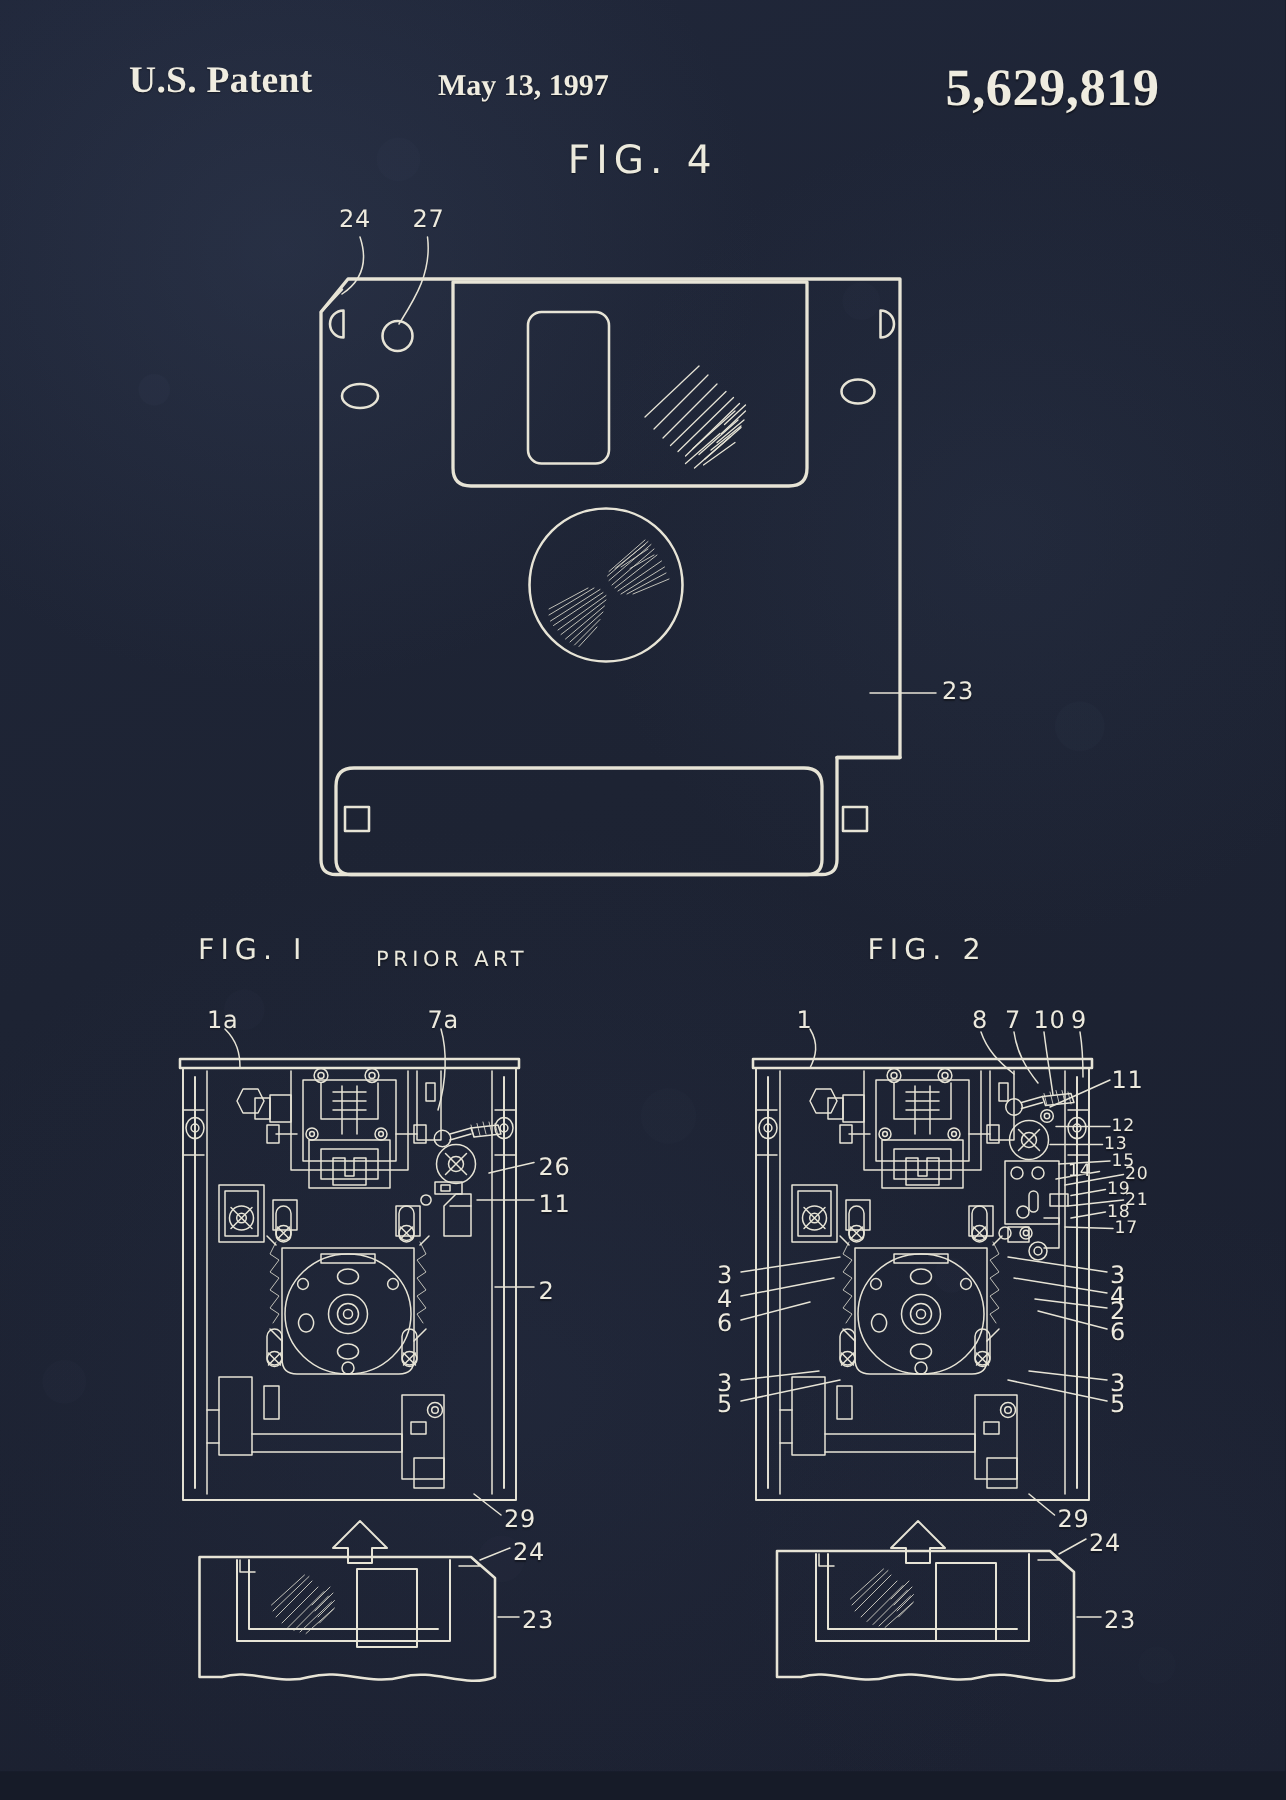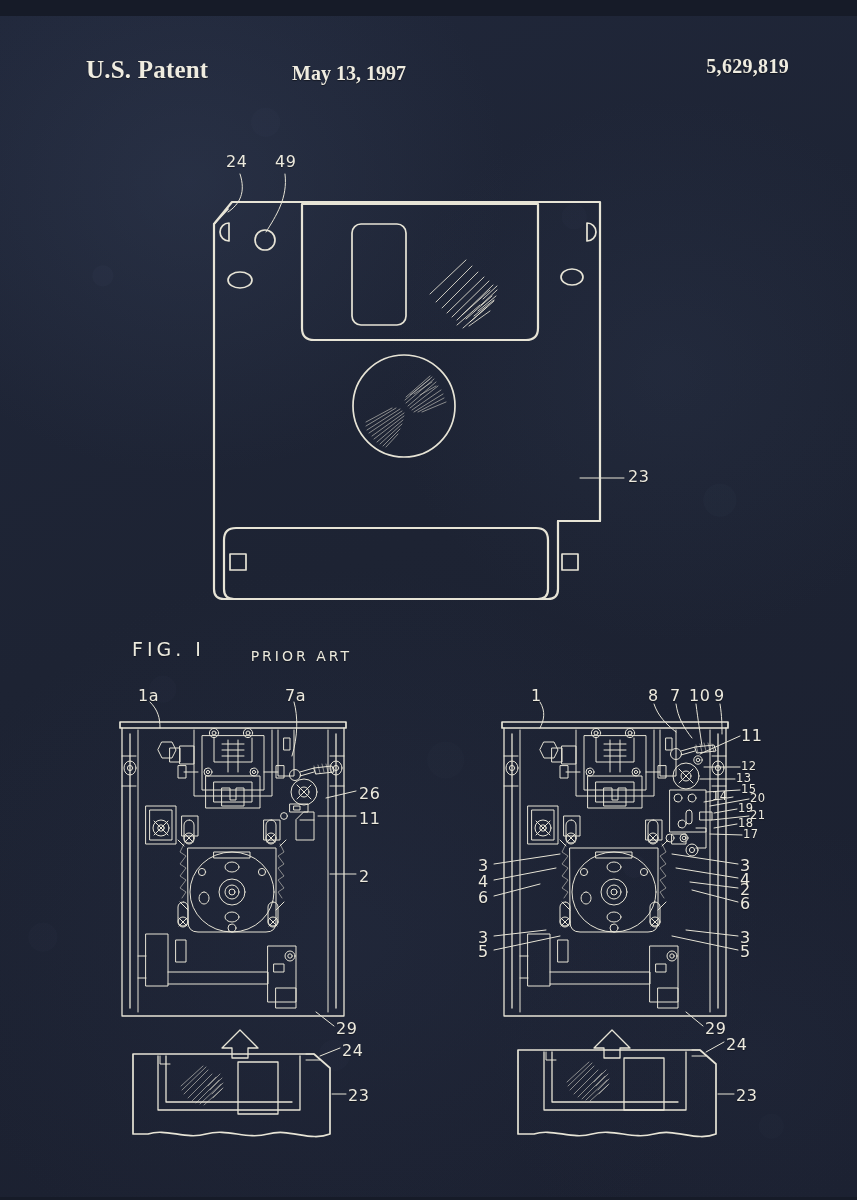--- a/index.html
+++ b/index.html
@@ -4,21 +4,21 @@
 <title>US Patent 5,629,819 Drawing</title>
 <style>
   html,body{margin:0;padding:0;background:#161b28;}
   body{
     font-family:"Liberation Sans", sans-serif;
     -webkit-font-smoothing:antialiased;
   }
   #page{
     position:relative;
     width:857px;height:1181px;
-    margin:16px auto;
+    margin:0 auto;
     overflow:hidden;
     background:
       radial-gradient(ellipse 60% 40% at 22% 14%, rgba(60,72,98,0.30) 0%, rgba(60,72,98,0) 62%),
       radial-gradient(ellipse 50% 35% at 78% 30%, rgba(52,64,90,0.22) 0%, rgba(52,64,90,0) 66%),
       radial-gradient(ellipse 70% 45% at 40% 78%, rgba(48,58,84,0.22) 0%, rgba(48,58,84,0) 70%),
       radial-gradient(ellipse 45% 30% at 88% 88%, rgba(44,54,78,0.18) 0%, rgba(44,54,78,0) 68%),
       linear-gradient(160deg,#20273a 0%,#1d2333 45%,#1b2030 100%);
     color:#e9e6d9;
     text-decoration:underline;
   }
@@ -45,21 +45,21 @@
   .hdr-txt{
     position:absolute;
     font-family:"Liberation Serif", serif;
     font-weight:bold;
     color:#efece0;
     white-space:nowrap;
     text-shadow:0 1px 1px rgba(0,0,0,.45);
   }
   #hdr-office{left:86px;top:0;font-size:25px;letter-spacing:.2px;}
   #hdr-date  {left:292px;top:6px;font-size:20px;}
-  #hdr-number{right:68px;top:-1px;font-size:20px;letter-spacing:.3px;}
+  #hdr-number{right:84px;top:-1px;font-size:35px;letter-spacing:.3px;}
 
   
   .figcap{
     position:absolute;
     font-family:"DejaVu Sans", sans-serif;
     color:#eceadd;
     letter-spacing:4px;
     white-space:nowrap;
     text-shadow:0 1px 1px rgba(0,0,0,.4);
   }
@@ -95,22 +95,24 @@
 
 <div id="page">
   <div id="grain"></div>
 
   <div id="header">
     <div class="hdr-txt" id="hdr-office">U.S. Patent</div>
     <div class="hdr-txt" id="hdr-date">May 13, 1997</div>
     <div class="hdr-txt" id="hdr-number">5,629,819</div>
   </div>
 
+  <div class="figcap" id="cap-fig4">FIG. 4</div>
   <div class="figcap" id="cap-fig1">FIG. I</div>
   <div class="figcap" id="cap-prior">PRIOR ART</div>
+  <div class="figcap" id="cap-fig2">FIG. 2</div>
 
   <svg width="857" height="1200">
     <g>
 
       <path class="ln w2" d="M214,208 L214,573 Q214,583 224,583 L548,583 Q558,583 558,573
                              L558,505 L600,505 L600,186 L256,186 L232,186 L214,208 Z"></path>
 
       <path class="ln w2" d="M558,505 L600,505"></path>
 
       <path class="ln w15" d="M214,208 L228,193"></path>
@@ -189,21 +191,21 @@
     </g>
 
     <g class="ln w1">
       <path d="M240,158 C246,176 240,188 228,196"></path>
       <path d="M285,158 C288,182 276,200 266,216"></path>
       <path d="M580,462 L624,462"></path>
     </g>
   </svg>
 
   <div class="ref big" style="left:226px;top:136px;">24</div>
-  <div class="ref big" style="left:275px;top:136px;">49</div>
+  <div class="ref big" style="left:275px;top:136px;">27</div>
   <div class="ref big" style="left:628px;top:451px;">23</div>
 
   <svg width="857" height="1200">
     <g transform="translate(118,700)">
 
       <path class="ln w15" d="M2,6 L228,6 L228,12 L2,12 Z"></path>
       <path class="ln w12" d="M4,12 L4,300 L226,300 L226,12"></path>
       <path class="ln w12" d="M12,18 L12,292 M218,18 L218,292"></path>
       <path class="ln w1" d="M20,14 L20,296 M210,14 L210,296"></path>
 

